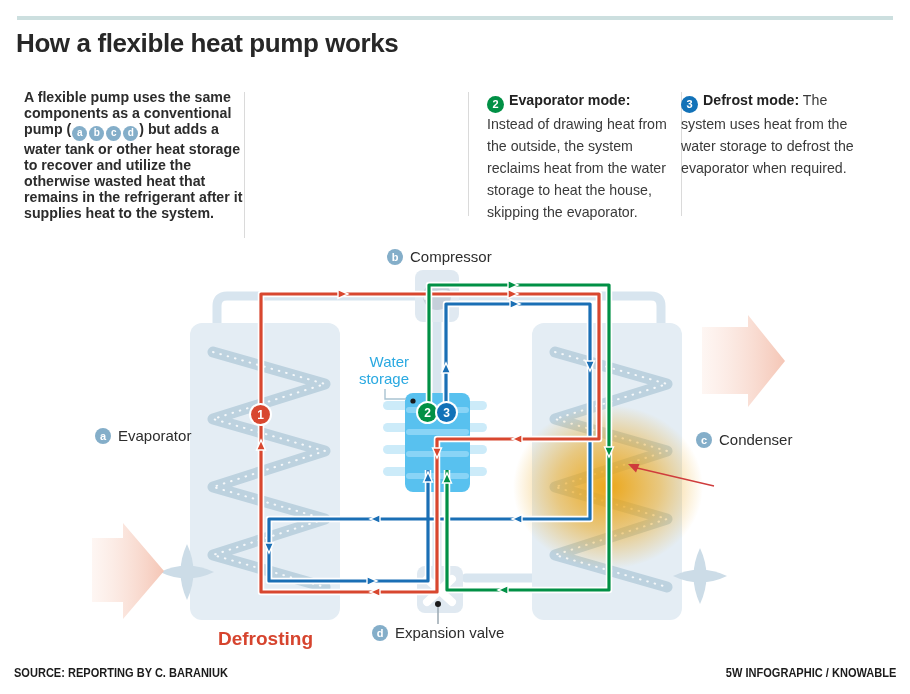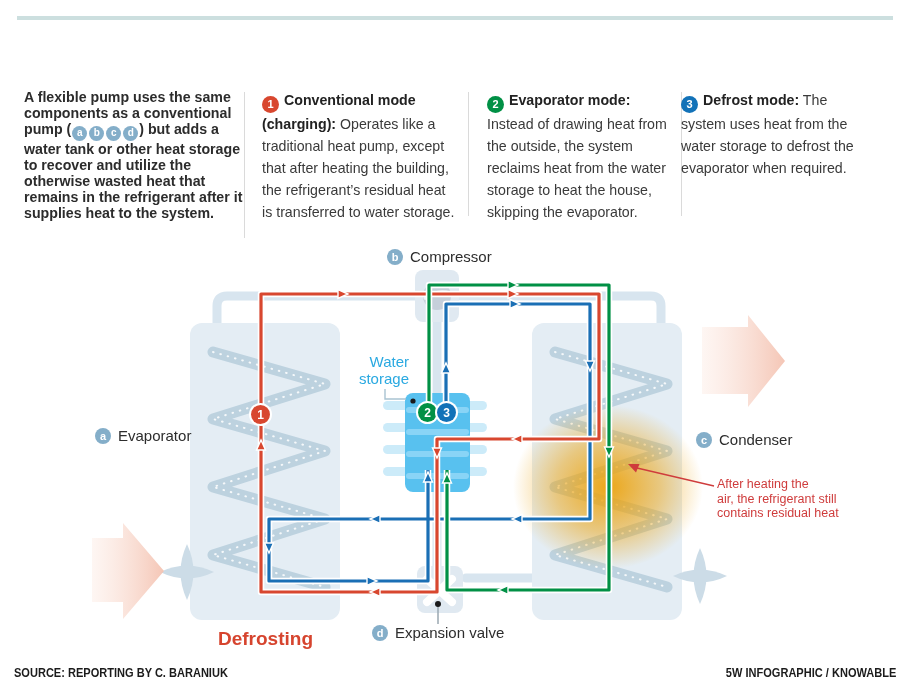--- a/index.html
+++ b/index.html
@@ -30,28 +30,28 @@
   .footer.left{left:14px;transform:scaleX(.92);transform-origin:left;}
   .footer.right{right:14px;transform:scaleX(.92);transform-origin:right;}
 </style>
 </head>
 <body>
 
 <div class="canvas">
 
   <div class="topbar"></div>
 
+  <div class="title">How a flexible heat pump works</div>
 
   <div class="intro"><span>A flexible pump uses the same components as a conventional pump (</span><span class="badge-letter">a</span><span class="badge-letter">b</span><span class="badge-letter">c</span><span class="badge-letter">d</span><span>) but adds a water tank or other heat storage to recover and utilize the otherwise wasted heat that remains in the refrigerant after it supplies heat to the system.</span></div>
 
   <div class="vdiv" style="left:244px;height:146px;"></div>
   <div class="vdiv" style="left:468px;height:124px;"></div>
   <div class="vdiv" style="left:681px;height:124px;"></div>
 
-  <div class="col" style="left:262px;width:196px;"><span class="badge-num bg-red">1</span><b>Conventional mode (charging):</b> <span>Operates like a traditional heat pump, except that after heating the building, the refrigerant’s residual heat is transferred to water storage.</span></div>
 
   <div class="col" style="left:487px;width:182px;"><span class="badge-num bg-green">2</span><b>Evaporator mode:</b> <span>Instead of drawing heat from the outside, the system reclaims heat from the water storage to heat the house, skipping the evaporator.</span></div>
 
   <div class="col" style="left:681px;width:188px;"><span class="badge-num bg-blue">3</span><b>Defrost mode:</b> <span>The system uses heat from the water storage to defrost the evaporator when required.</span></div>
 
   <svg class="diagram" width="910" height="694" viewBox="0 0 910 694">
     <defs>
       <radialGradient id="glow" cx="50%" cy="50%" r="50%">
         <stop offset="0%" stop-color="#eca30e" stop-opacity="0.95"></stop>
         <stop offset="55%" stop-color="#eca30e" stop-opacity="0.5"></stop>
@@ -190,21 +190,18 @@
     <span>Expansion valve</span>
   </div>
 
   <div class="water-label">Water
 storage</div>
 
   <div class="mode-badge bg-red" style="left:251px;top:405px;">1</div>
   <div class="mode-badge bg-green" style="left:418px;top:403px;">2</div>
   <div class="mode-badge bg-blue" style="left:437px;top:403px;">3</div>
 
-  <div class="annotation">After heating  the
-air, the refrigerant still
-contains residual heat</div>
   <div class="defrosting">Defrosting</div>
 
   <div class="footer left">SOURCE: REPORTING BY C. BARANIUK</div>
   <div class="footer right">5W INFOGRAPHIC / KNOWABLE</div>
 
 </div>
 
 </body></html>

